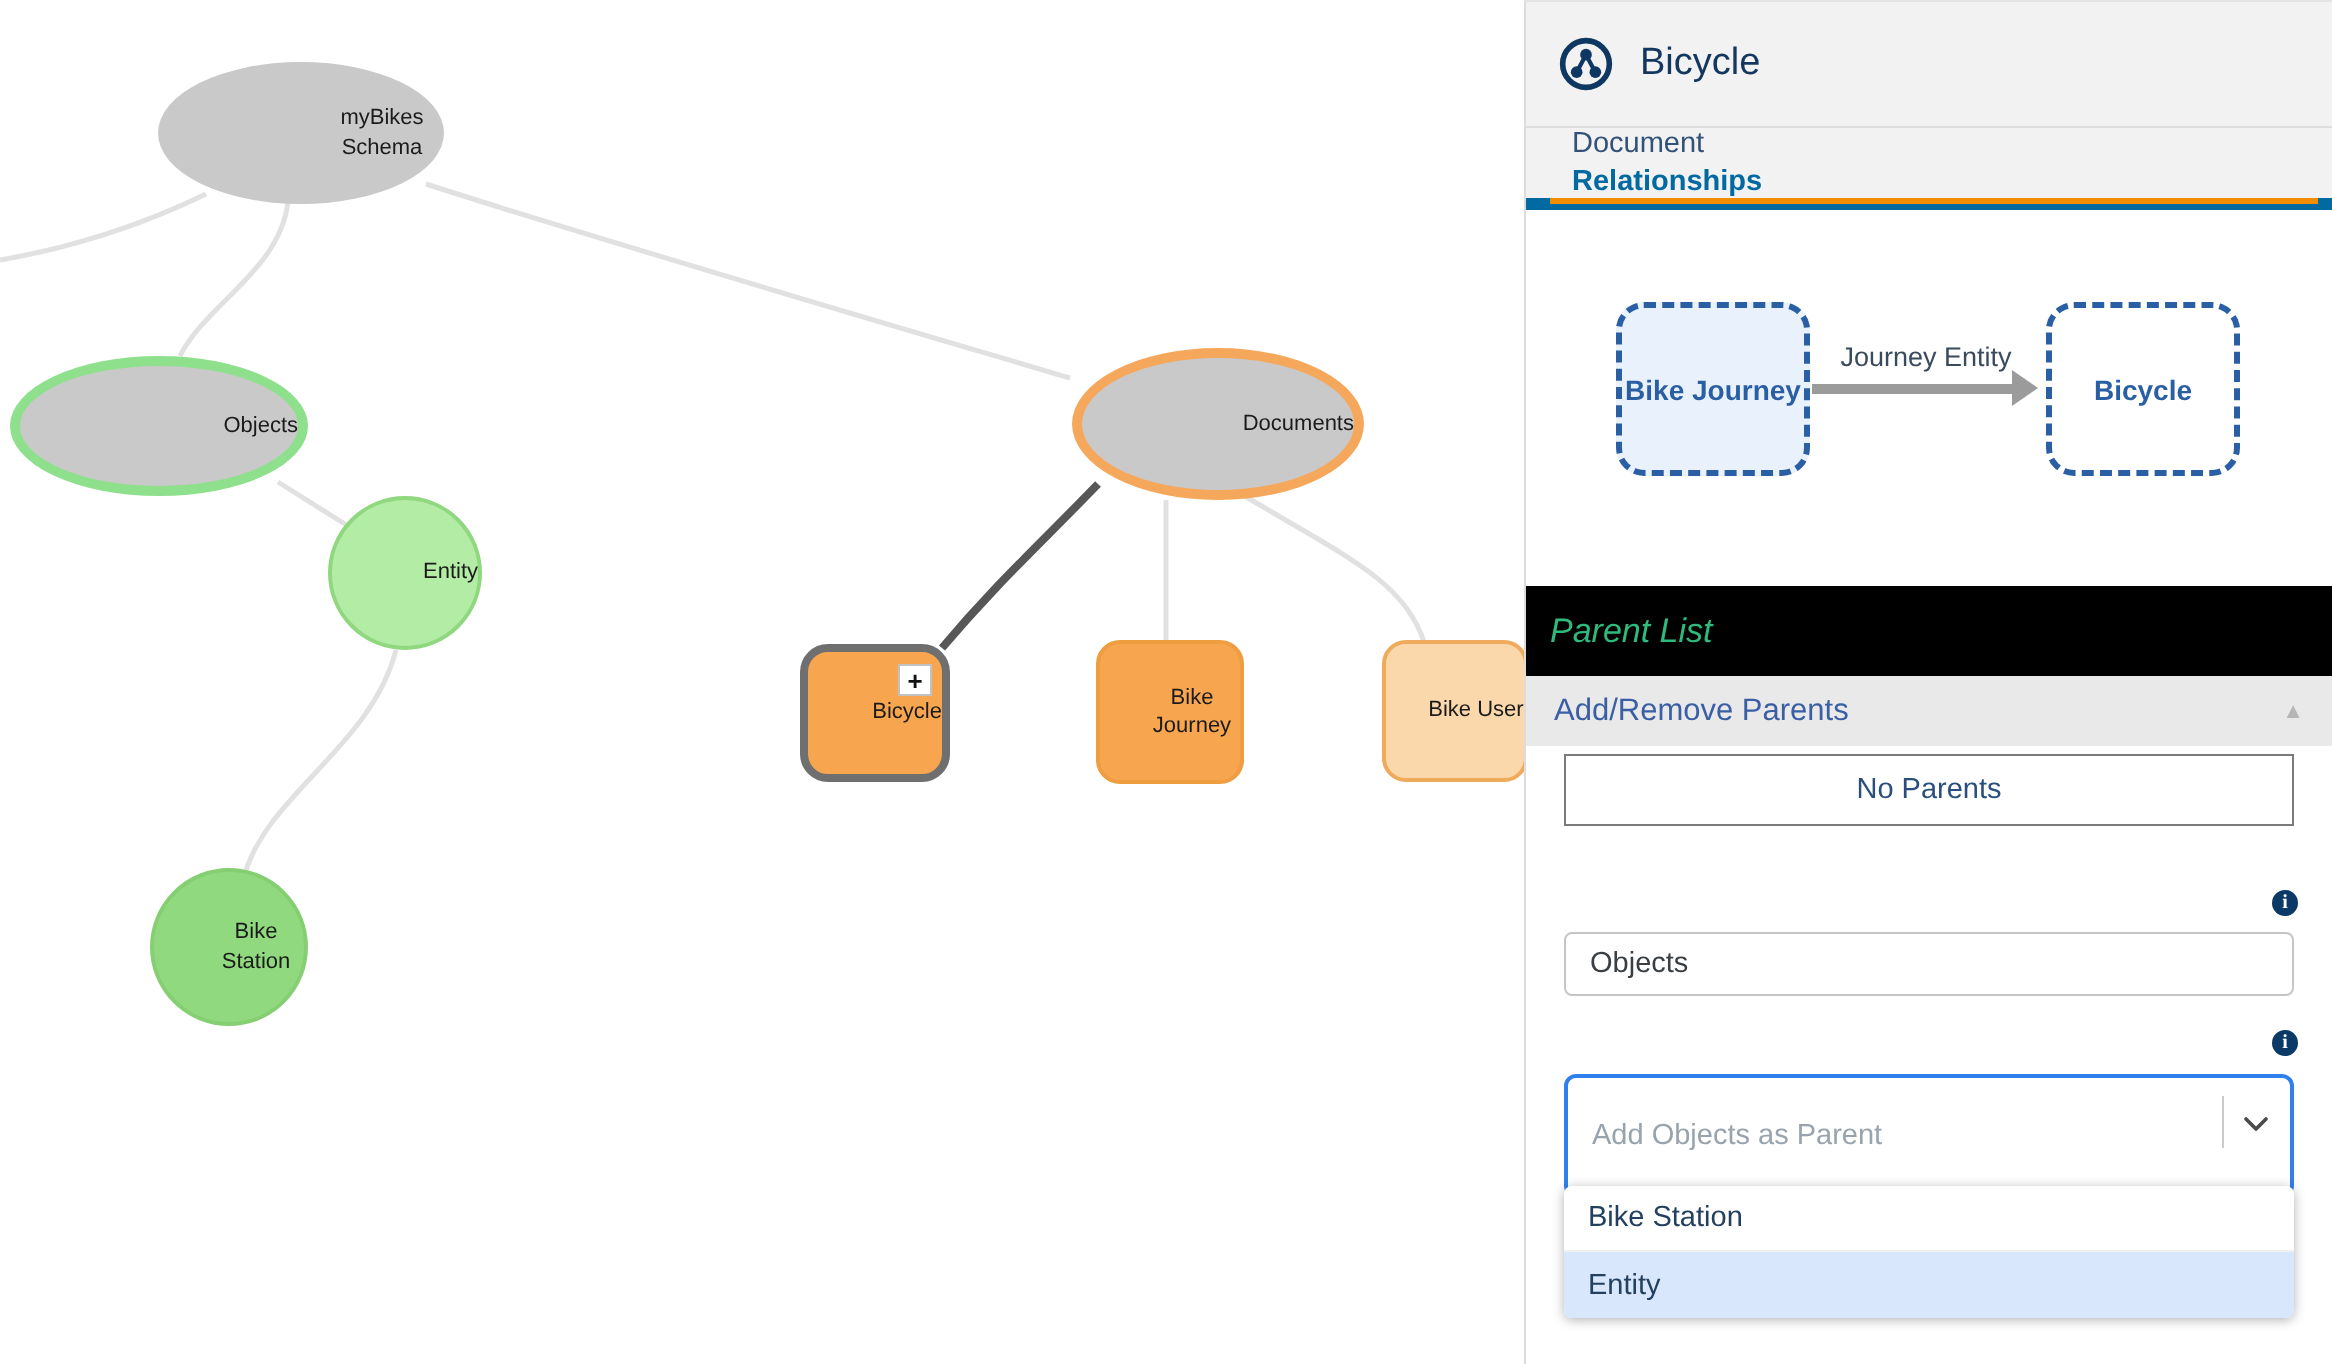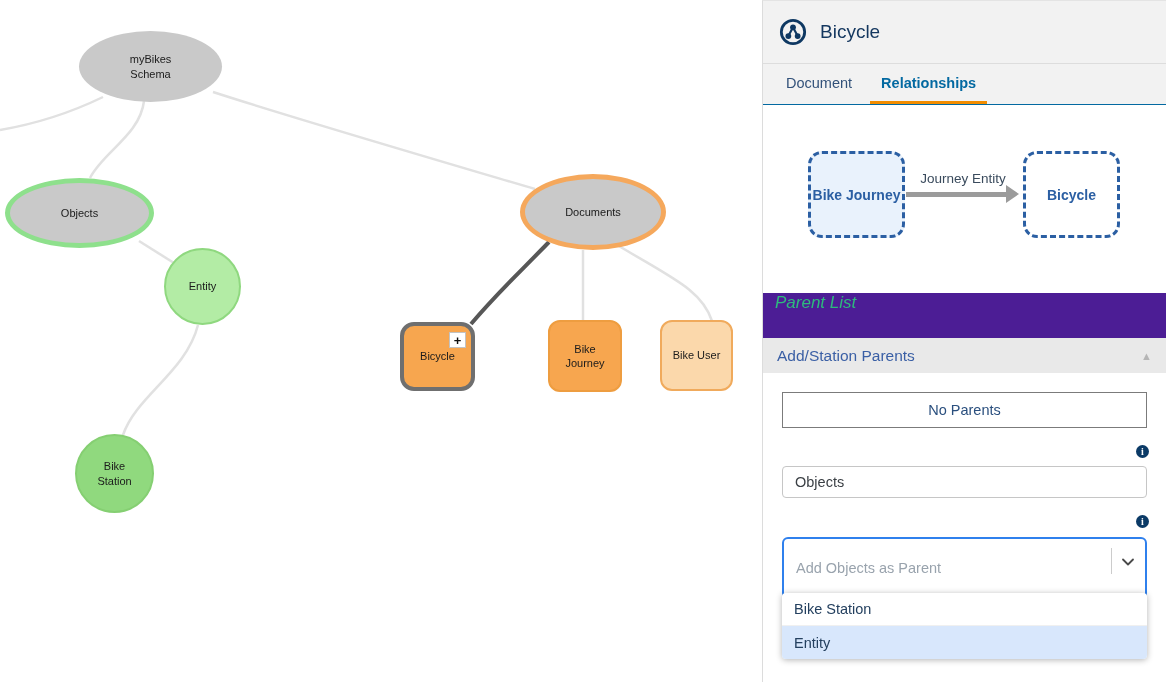--- a/index.html
+++ b/index.html
@@ -2,70 +2,70 @@
 <html><head>
 <meta charset="utf-8">
 <style>
   * { margin:0; padding:0; box-sizing:border-box; }
   html,body { width:1166px; height:682px; background:#fff; font-family:"Liberation Sans", sans-serif; overflow:hidden; }
   #app { position:relative; width:1166px; height:682px; background:#fff; }
 
   
   #canvas { position:absolute; left:0; top:0; width:763px; height:682px; overflow:hidden; background:#fff; }
   #edges { position:absolute; left:0; top:0; }
-  .node { position:absolute; display:flex; align-items:center; justify-content:center;
+  .node { position:absolute; display:flex; align-items:center; justify-content:flex-end;
           text-align:center; font-size:11px; color:#1b1b1b; line-height:1.3; cursor:pointer; }
   .node .lbl { pointer-events:none; }
   .ellipse { border-radius:50%; }
   .n-schema   { left:79px;  top:31px;  width:143px; height:71px; background:#c9c9c9; }
   .n-objects  { left:5px;   top:178px; width:149px; height:70px; background:#c9c9c9; border:5px solid #8ee08c; }
   .n-entity   { left:164px; top:248px; width:77px;  height:77px; background:#b3eca5; border:2px solid #8fd87f; border-radius:50%; }
-  .n-documents{ left:520px; top:174px; width:146px; height:76px; background:#c9c9c9; border:5px solid #f5a85c; }
+  .n-documents{ left:536px; top:174px; width:146px; height:76px; background:#c9c9c9; border:5px solid #f5a85c; }
   .n-bicycle  { left:400px; top:322px; width:75px;  height:69px; background:#f7a64f; border:4px solid #6f6f6f; border-radius:14px; }
   .n-journey  { left:548px; top:320px; width:74px;  height:72px; background:#f7a64f; border:2px solid #ee9d40; border-radius:12px; }
-  .n-user     { left:660px; top:320px; width:73px;  height:71px; background:#fbd8ab; border:2px solid #f0aa5c; border-radius:12px; }
+  .n-user     { left:691px; top:320px; width:73px;  height:71px; background:#fbd8ab; border:2px solid #f0aa5c; border-radius:12px; }
   .n-station  { left:75px;  top:434px; width:79px;  height:79px; background:#90d97e; border:2px solid #85cf72; border-radius:50%; }
   .lbl-narrow { width:48px; }
   .lbl-mid { width:62px; }
   .plus-badge { position:absolute; top:6px; right:5px; width:17px; height:16px; background:#fff;
                 border:1px solid #c2c2c2; display:flex; align-items:center; justify-content:center;
                 font-size:13px; font-weight:bold; color:#111; line-height:1; }
 
   
   #panel { position:absolute; left:762px; top:0; width:404px; height:682px; background:#fff;
            border-left:1px solid #dcdcdc; border-top:1px solid #e4e4e4; }
   .pheader { height:63px; background:#f2f2f2; border-bottom:1px solid #ddd;
              display:flex; align-items:center; padding:0 16px; gap:13px; }
   .pheader .title { font-size:19px; color:#14375f; }
-  .tabbar { height:41px; background:#f2f2f2; border-bottom:1px solid #0369a1; display:flex; padding-left:12px; }
+  .tabbar { height:41px; background:#f2f2f2; border-bottom:6px solid #0369a1; display:flex; padding-left:12px;flex-direction:column; }
   .tab { padding:0 11px; display:flex; align-items:center; font-size:14.5px; color:#33527a;
          cursor:pointer; border-bottom:3px solid transparent; margin-right:7px; }
   .tab.active { color:#0369a1; font-weight:bold; border-bottom-color:#f28c00; }
 
   .relsec { position:relative; height:188px; background:#fff; }
   .rel-box { position:absolute; width:97px; height:87px; border:3px dashed #2b5fa3; border-radius:14px;
              display:flex; align-items:center; justify-content:center; text-align:center;
              font-weight:bold; font-size:14px; color:#2b5fa3; cursor:pointer; }
   .rel-src { left:45px; top:46px; background:#e9f2fc; }
   .rel-tgt { left:260px; top:46px; background:#fff; }
   .rel-arrow-line { position:absolute; left:143px; top:87px; width:101px; height:5px; background:#9b9b9b; }
   .rel-arrow-head { position:absolute; left:243px; top:80px; width:0; height:0;
                     border-left:13px solid #9b9b9b; border-top:9px solid transparent; border-bottom:9px solid transparent; }
   .rel-label { position:absolute; left:135px; top:66px; width:130px; text-align:center;
                font-size:13.5px; color:#3a4b5d; }
 
-  .plist-bar { height:45px; background:#4c1d95; display:flex; padding-left:12px; }
+  .plist-bar { height:45px; background:#000000; display:flex; align-items:center; padding-left:12px; }
   .plist-bar .txt { font-size:17px; font-style:italic; color:#2eba7d; }
   .acc-bar { height:35px; background:#e9e9e9; display:flex; align-items:center;
              justify-content:space-between; padding:0 14px; cursor:pointer; }
   .acc-bar .txt { font-size:15.5px; color:#3a5fa5; }
   .acc-bar .tri { color:#b5b5b5; font-size:11px; }
 
   .pcontent { position:relative; height:310px; background:#fff; }
-  .no-parents { position:absolute; left:19px; top:19px; width:365px; height:36px; background:#fff;
+  .no-parents { position:absolute; left:19px; top:4px; width:365px; height:36px; background:#fff;
                 border:1px solid #7b7b7b; display:flex; align-items:center; justify-content:center;
                 font-size:14.5px; color:#2a4f7e; }
   .info-icon { position:absolute; width:13px; height:13px; border-radius:50%; background:#0b3a66;
                color:#fff; font-size:10px; font-weight:bold; font-family:"Liberation Serif", serif;
                display:flex; align-items:center; justify-content:center; line-height:1; cursor:pointer; }
   .info-1 { left:373px; top:72px; }
   .info-2 { left:373px; top:142px; }
   .txt-field { position:absolute; left:19px; top:93px; width:365px; height:32px; border:1px solid #c6c6c6;
                border-radius:4px; padding:0 12px; font-size:14.5px; color:#3a3f44; background:#fff;
                font-family:"Liberation Sans", sans-serif; }
@@ -153,21 +153,21 @@
       <div class="rel-arrow-line"></div>
       <div class="rel-arrow-head"></div>
       <div class="rel-box rel-tgt">Bicycle</div>
     </div>
 
     <div class="plist-bar">
       <div class="txt">Parent List</div>
     </div>
 
     <div class="acc-bar">
-      <div class="txt">Add/Station Parents</div>
+      <div class="txt">Add/Remove Parents</div>
       <div class="tri">▲</div>
     </div>
 
     <div class="pcontent">
       <div class="no-parents">No Parents</div>
 
       <div class="info-icon info-1">i</div>
       <input class="txt-field" type="text" value="Objects" style="">
 
       <div class="info-icon info-2">i</div>

